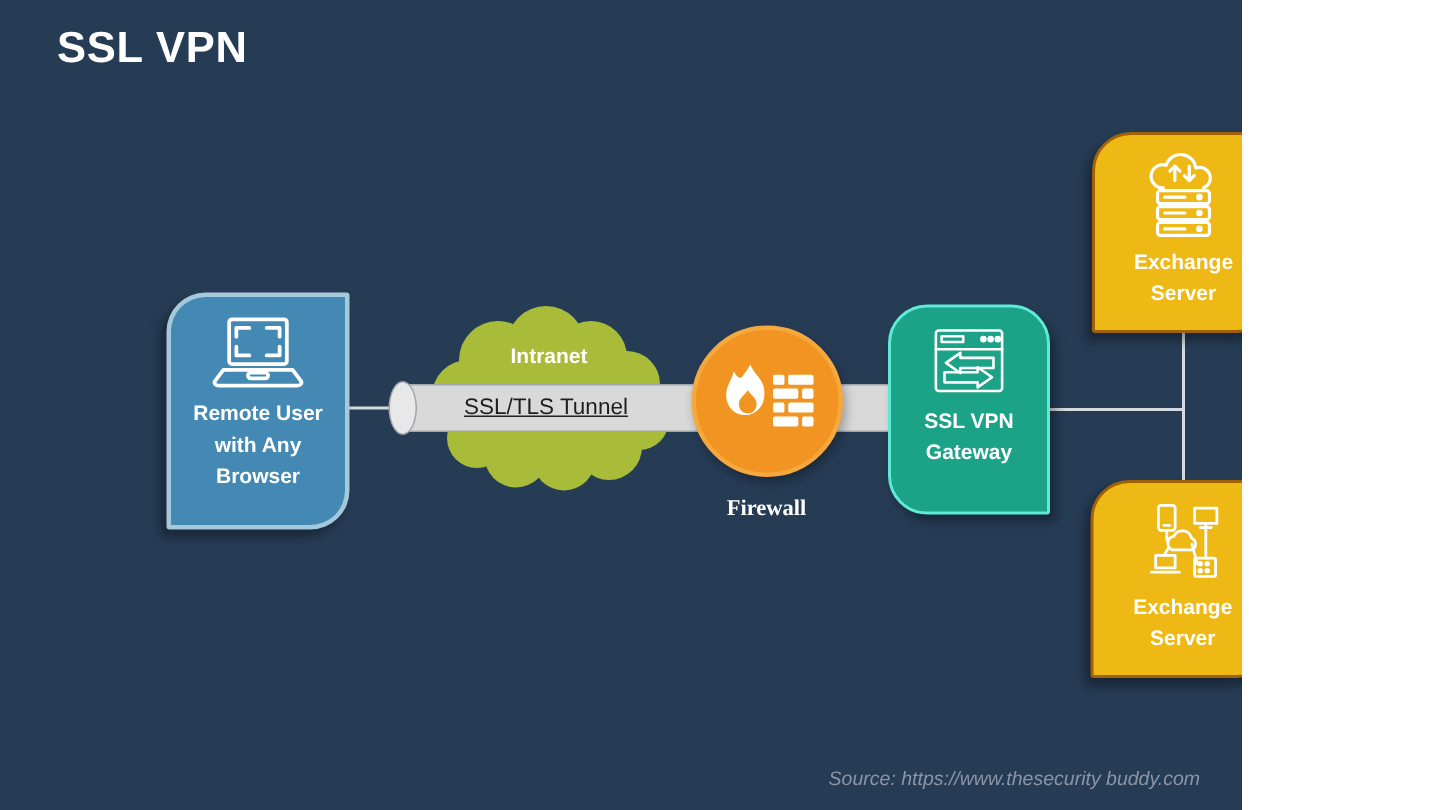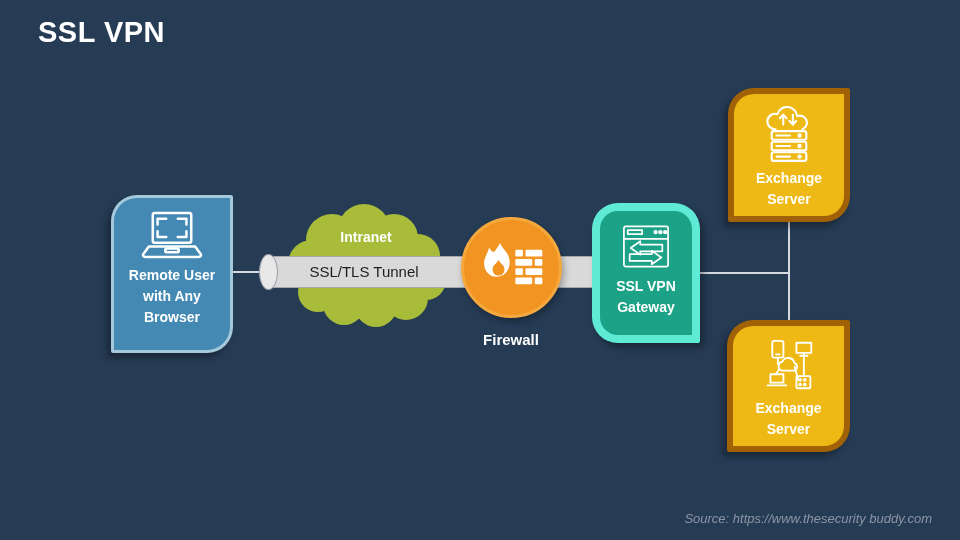--- a/index.html
+++ b/index.html
@@ -1,20 +1,20 @@
 <!DOCTYPE html>
 <html><head>
 <meta charset="utf-8">
 <style>
   * { margin: 0; padding: 0; box-sizing: border-box; }
   html,body { width:960px; height:540px; }
   body { font-family: "Liberation Sans", sans-serif; }
 
   .slide {
-    position: relative; width: 960px; height: 540px;
+    position: relative; width: 828px; height: 540px;
     background: #263C55; overflow: hidden;
   }
 
   .page-title {
     position: absolute; left: 38px; top: 16px;
     font-size: 29px; font-weight: 700; color: #FFFFFF; letter-spacing: .5px;
   }
 
   
   .node {
@@ -28,29 +28,29 @@
     left: 111px; top: 195px; width: 122px; height: 158px;
     background: #4489B3; border: 3px solid #A6C8DB;
     border-radius: 26px 2px 26px 2px;
     box-shadow: -4px 5px 7px rgba(0,0,0,.35);
     padding-top: 12px; gap: 5px;
   }
   .node-blue .label { width: 100px; }
 
   .node-teal {
     left: 592px; top: 203px; width: 108px; height: 140px;
-    background: #1BA287; border: 8px solid #5eead4;
+    background: #1BA287; border: 2px solid #5eead4;
     border-radius: 26px 26px 2px 26px;
     box-shadow: 4px 5px 7px rgba(0,0,0,.35);
     padding-top: 13px; gap: 7px;
   }
   .node-teal .label { width: 84px; }
 
   .node-yellow {
-    background: #EEB914; border: 6px solid #a16207;
+    background: #EEB914; border: 2px solid #a16207;
     border-radius: 26px 2px 26px 2px;
     box-shadow: -4px 5px 7px rgba(0,0,0,.35);
     padding-top: 12px; gap: 6px;
   }
   .node-yellow .label { width: 84px; }
   .node-exchange { left: 728px; top: 88px;  width: 122px; height: 134px; }
   .node-intranet { left: 727px; top: 320px; width: 123px; height: 132px; }
 
   
   .conn { position: absolute; background: #D5DAE0; z-index: 0; }
@@ -62,40 +62,40 @@
     position: absolute; left: 268px; top: 256px; width: 330px; height: 32px;
     background: #D9D9D9; border: 1px solid #A3A8AE; z-index: 2;
   }
   .tunnel-cap {
     position: absolute; left: 259px; top: 254px; width: 19px; height: 36px;
     background: #E8E8E8; border: 1px solid #9FA4AA; border-radius: 50%; z-index: 3;
   }
   .tunnel-label {
     position: absolute; left: 280px; top: 256px; width: 168px; height: 32px;
     line-height: 32px; text-align: center; color: #1E1E1E;
-    font-size: 15px; font-weight: 400; z-index: 3;
+    font-size: 15px; font-weight: 400; z-index: 3; text-decoration: underline;
   }
 
   
   .cloud-svg { position: absolute; left: 282px; top: 202px; z-index: 1; }
   .cloud-label {
     position: absolute; left: 282px; top: 229px; width: 168px; text-align: center;
     color: #FFFFFF; font-size: 14px; font-weight: 700; z-index: 1;
   }
 
   
   .firewall-circle {
     position: absolute; left: 461px; top: 217px; width: 101px; height: 101px;
     background: #F29421; border: 3px solid #F4A83E; border-radius: 50%;
     display: flex; align-items: center; justify-content: center;
     box-shadow: 2px 4px 7px rgba(0,0,0,.3); z-index: 4;
   }
   .firewall-label {
     position: absolute; left: 451px; top: 331px; width: 120px; text-align: center;
-    color: #FFFFFF; font-size: 15px; font-weight: 700; z-index: 4;
+    color: #FFFFFF; font-size: 15px; font-weight: 700; z-index: 4; font-family: Liberation Serif, serif;
   }
 
   .source-credit {
     position: absolute; right: 28px; top: 511px;
     color: #8C95A6; font-size: 13px; font-style: italic; font-weight: 400;
   }
 
   .lineicon { stroke: #FFFFFF; fill: none; stroke-width: 2.2; stroke-linecap: round; stroke-linejoin: round; }
 </style>
 </head>

